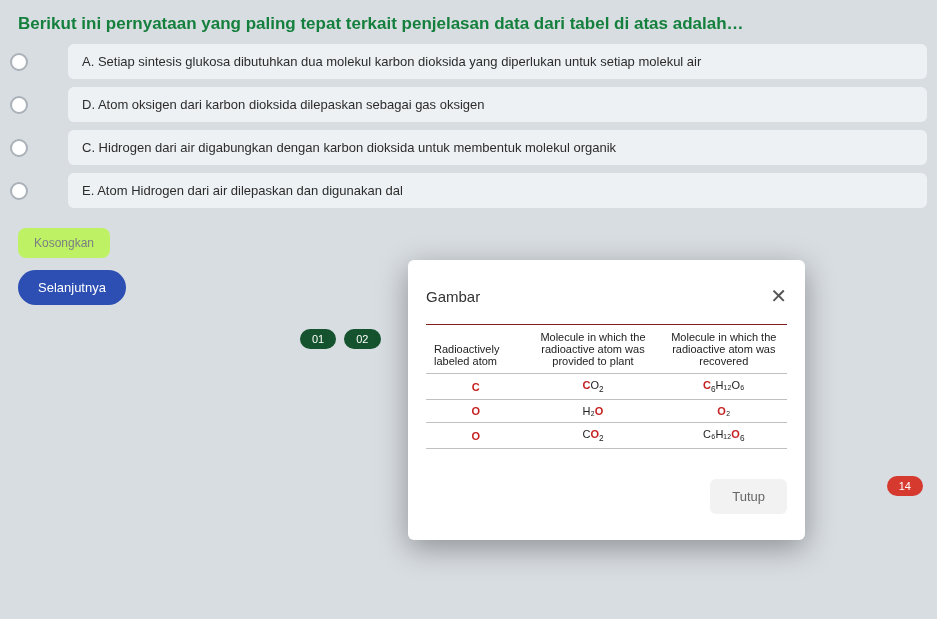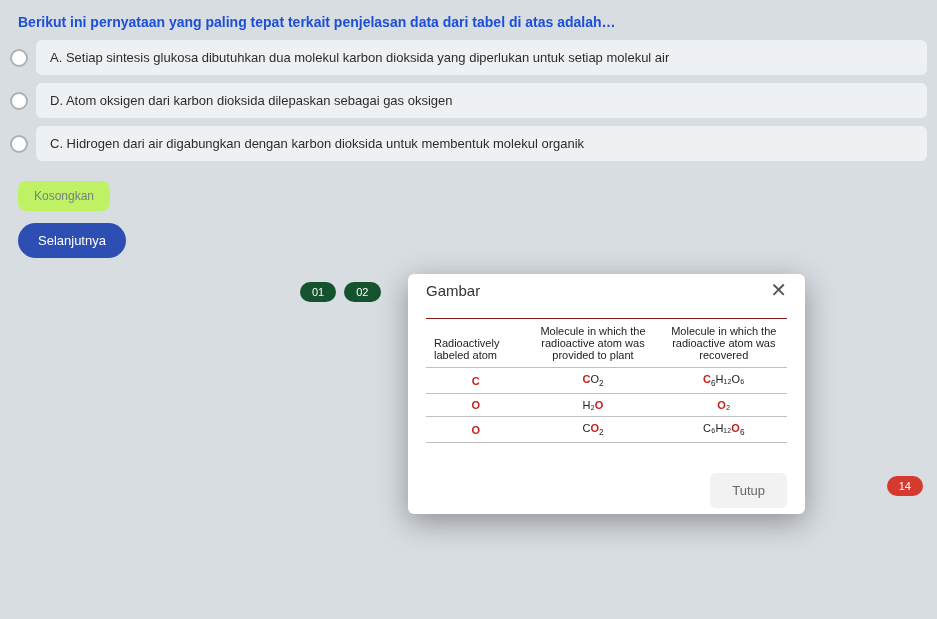--- a/index.html
+++ b/index.html
@@ -5,30 +5,31 @@
     * { box-sizing: border-box; margin: 0; padding: 0; }
     body {
       font-family: Arial, sans-serif;
       background: #d8dde2;
       width: 937px;
       height: 619px;
       overflow: hidden;
       position: relative;
     }
     .question {
-      font-size: 14px;
+      font-size: 17px;
       font-weight: 600;
-      color: #1d4ed8;
+      color: #15803d;
       padding: 14px 18px 10px 18px;
     }
     .options { padding: 0 10px; }
     .option-row {
       display: flex;
       align-items: center;
       margin-bottom: 8px;
+      gap: 32px;
     }
     .radio {
       width: 18px; height: 18px;
       border: 2px solid #aab1b8;
       border-radius: 50%;
       margin-right: 8px;
       flex-shrink: 0;
       background: #fff;
     }
     .option-card {
@@ -88,26 +89,26 @@
       left: 10px;
       bottom: 30px;
       font-size: 12px;
       color: #8a8e93;
     }
 
     
     .modal {
       position: absolute;
       left: 408px;
-      top: 274px;
+      top: 260px;
       width: 397px;
       background: #fff;
       border-radius: 6px;
       box-shadow: 0 8px 30px rgba(0,0,0,0.35);
-      padding: 6px 18px;
+      padding: 26px 18px;
     }
     .modal-header {
       display: flex;
       justify-content: space-between;
       align-items: center;
       margin-bottom: 18px;
     }
     .modal-title { font-size: 15px; color: #333; }
     .close-x {
       font-size: 20px;
@@ -163,20 +164,24 @@
     <div class="option-card">A. Setiap sintesis glukosa dibutuhkan dua molekul karbon dioksida yang diperlukan untuk setiap molekul air</div>
   </div>
   <div class="option-row">
     <div class="radio"></div>
     <div class="option-card">D. Atom oksigen dari karbon dioksida dilepaskan sebagai gas oksigen</div>
   </div>
   <div class="option-row">
     <div class="radio"></div>
     <div class="option-card">C. Hidrogen dari air digabungkan dengan karbon dioksida untuk membentuk molekul organik</div>
   </div>
+  <div class="option-row">
+    <div class="radio"></div>
+    <div class="option-card">E. Atom Hidrogen dari air dilepaskan dan digunakan dal</div>
+  </div>
 </div>
 
 <div class="btn-row">
   <button class="btn-gray">Kosongkan</button>
 </div>
 <div class="btn-row" style="padding-top:0;">
   <button class="btn-blue">Selanjutnya</button>
 </div>
 
 <div class="pill-row">

